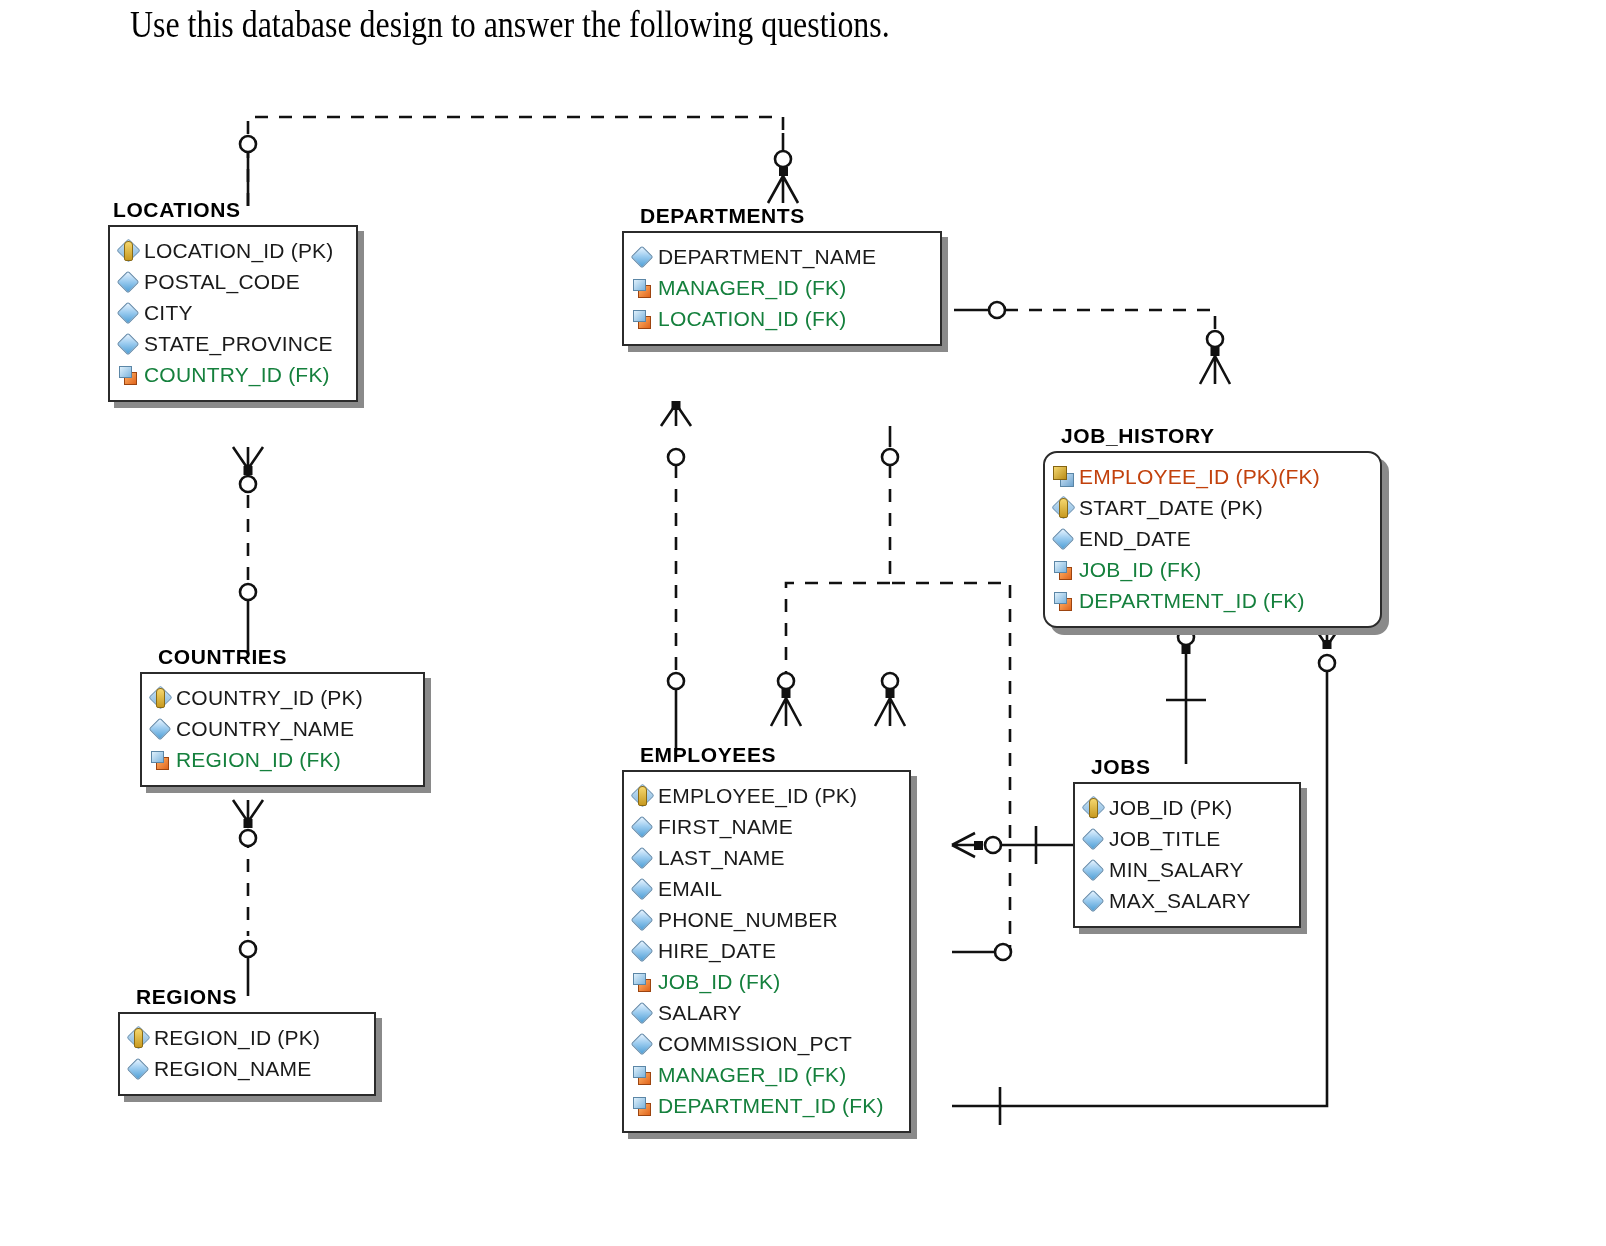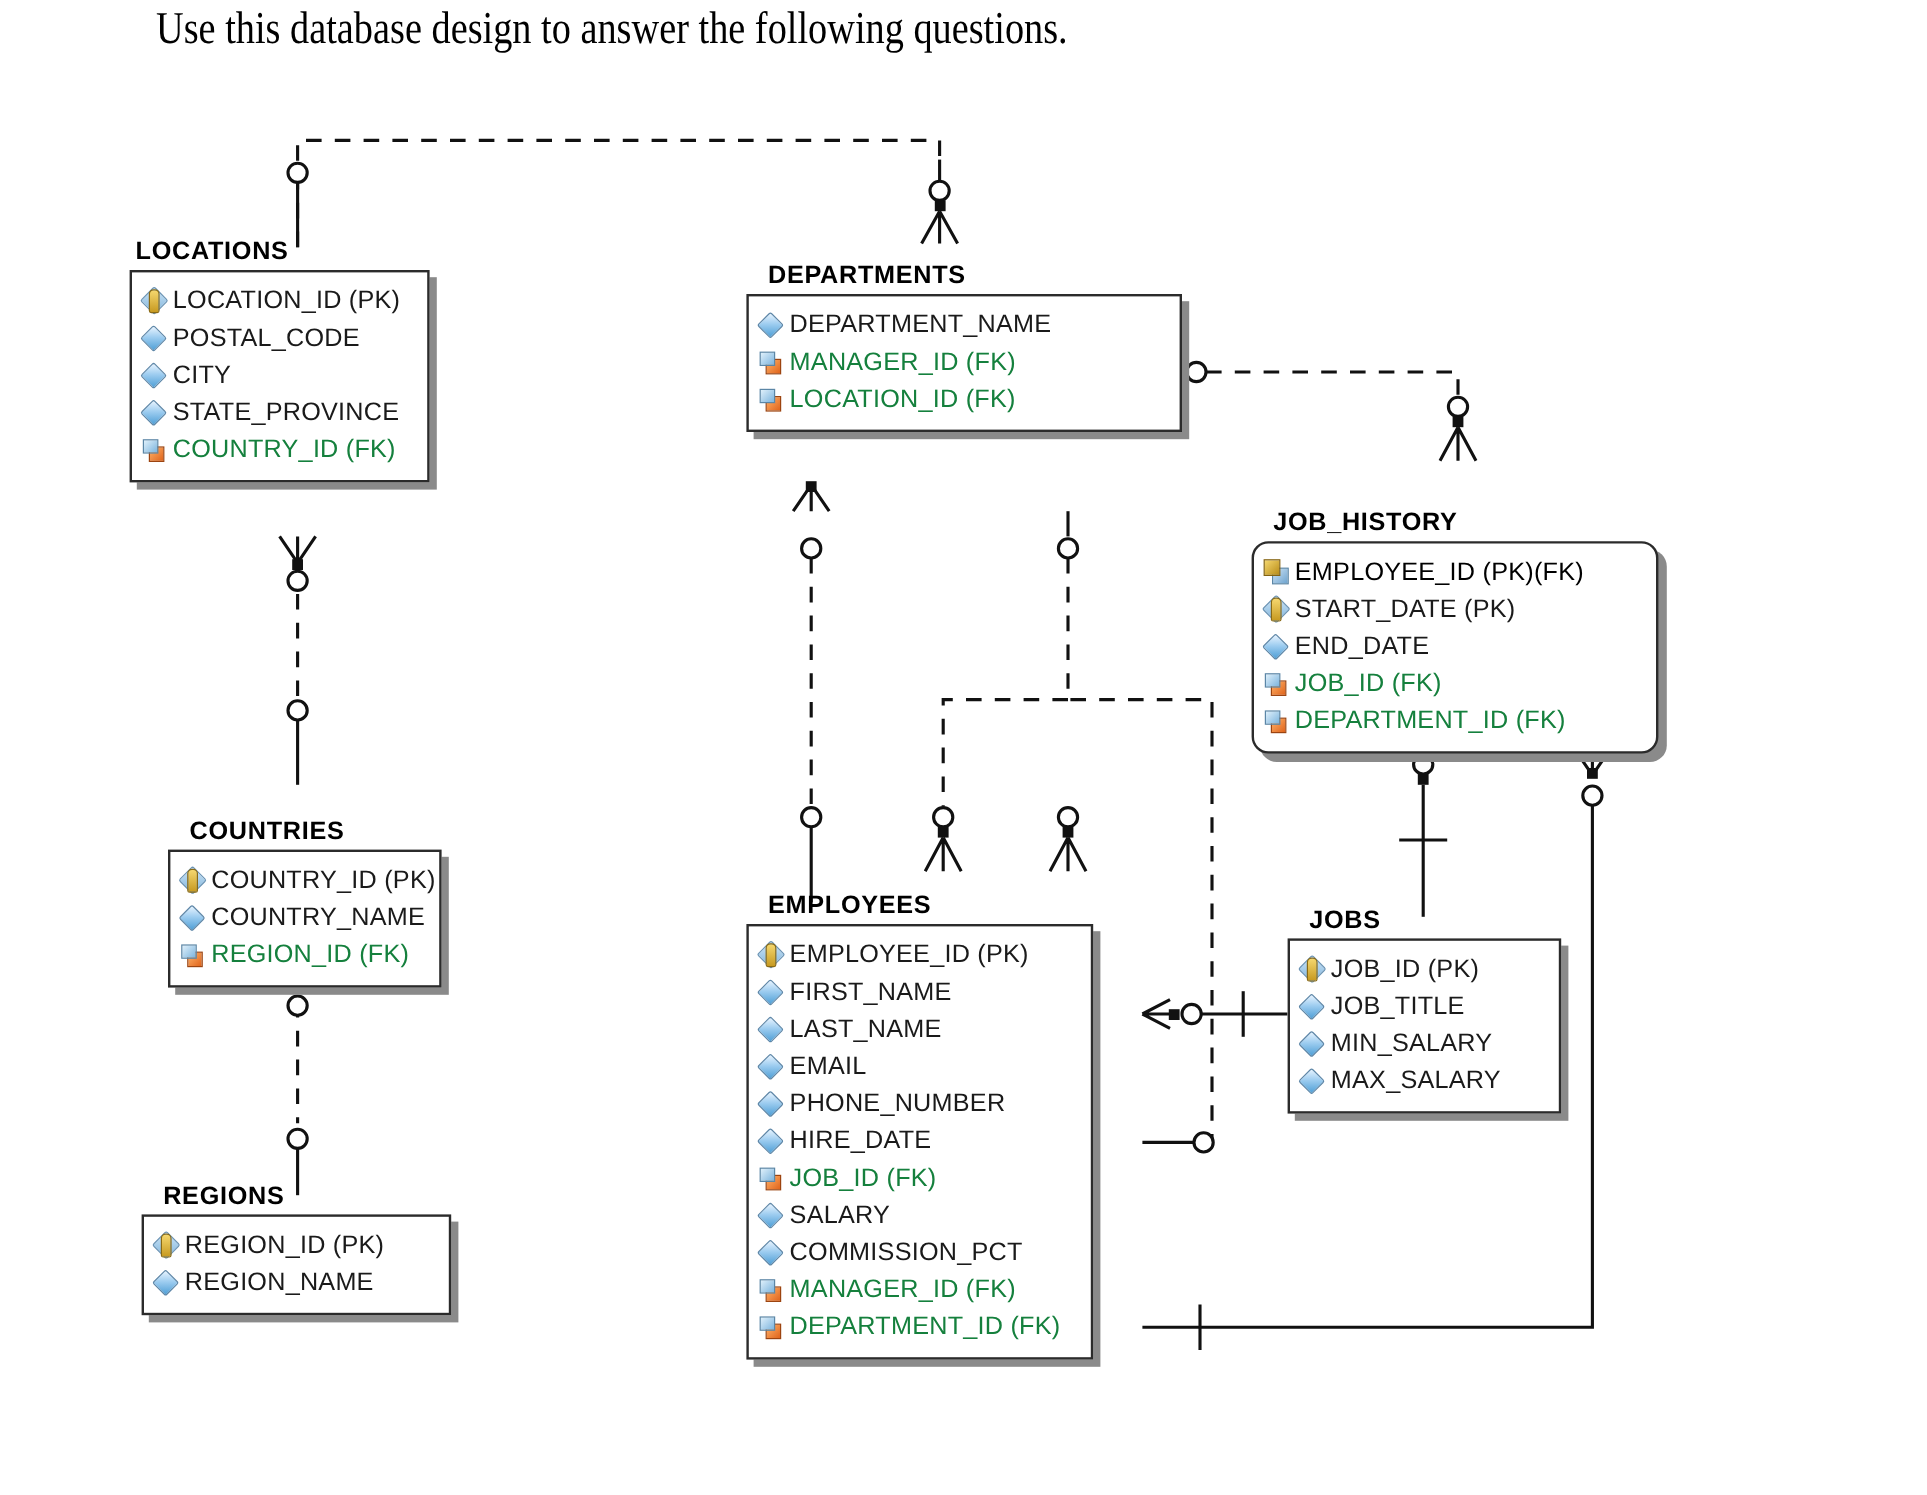--- a/index.html
+++ b/index.html
@@ -31,21 +31,21 @@
     box-sizing:border-box;
   }
   .ebox.round{border-radius:14px;box-shadow:7px 7px 0 0 #8a8a8a;}
   .attr{
     display:flex;align-items:center;
     height:31px;white-space:nowrap;
     font-size:21px;letter-spacing:.2px;color:#1a1a1a;
   }
   .attr .txt{margin-left:5px;}
   .attr.fk .txt{color:#15803d;}
-  .attr.pkfk .txt{color:#000000;}
+  .attr.pkfk .txt{color:#c2410c;}
 
   
   .ico{width:21px;height:21px;position:relative;flex:0 0 21px;}
   
   .ico.col::before{
     content:"";position:absolute;left:2px;top:3px;width:14px;height:14px;
     background:linear-gradient(135deg,#e8f4ff 0%,#9ecdf0 45%,#4f9fd6 100%);
     border:1px solid #5e87a8;transform:rotate(45deg);border-radius:2px;
   }
   
@@ -194,21 +194,21 @@
       <div class="attr ">
         <span class="ico col"></span>
         <span class="txt">STATE_PROVINCE</span>
       </div>
       <div class="attr fk">
         <span class="ico fk"></span>
         <span class="txt">COUNTRY_ID (FK)</span>
       </div>
     </div>
   </div>
-<div class="entity" id="e-countries" style="left: 140px; top: 708px; width: 228px;">
+<div class="entity" id="e-countries" style="left: 140px; top: 672px; width: 285px;">
     <div class="ename">COUNTRIES</div>
     <div class="ebox">
       <div class="attr ">
         <span class="ico pk"></span>
         <span class="txt">COUNTRY_ID (PK)</span>
       </div>
       <div class="attr ">
         <span class="ico col"></span>
         <span class="txt">COUNTRY_NAME</span>
       </div>
@@ -224,21 +224,21 @@
       <div class="attr ">
         <span class="ico pk"></span>
         <span class="txt">REGION_ID (PK)</span>
       </div>
       <div class="attr ">
         <span class="ico col"></span>
         <span class="txt">REGION_NAME</span>
       </div>
     </div>
   </div>
-<div class="entity" id="e-departments" style="left: 622px; top: 245px; width: 363px;">
+<div class="entity" id="e-departments" style="left: 622px; top: 231px; width: 320px;">
     <div class="ename">DEPARTMENTS</div>
     <div class="ebox">
       <div class="attr ">
         <span class="ico col"></span>
         <span class="txt">DEPARTMENT_NAME</span>
       </div>
       <div class="attr fk">
         <span class="ico fk"></span>
         <span class="txt">MANAGER_ID (FK)</span>
       </div>

